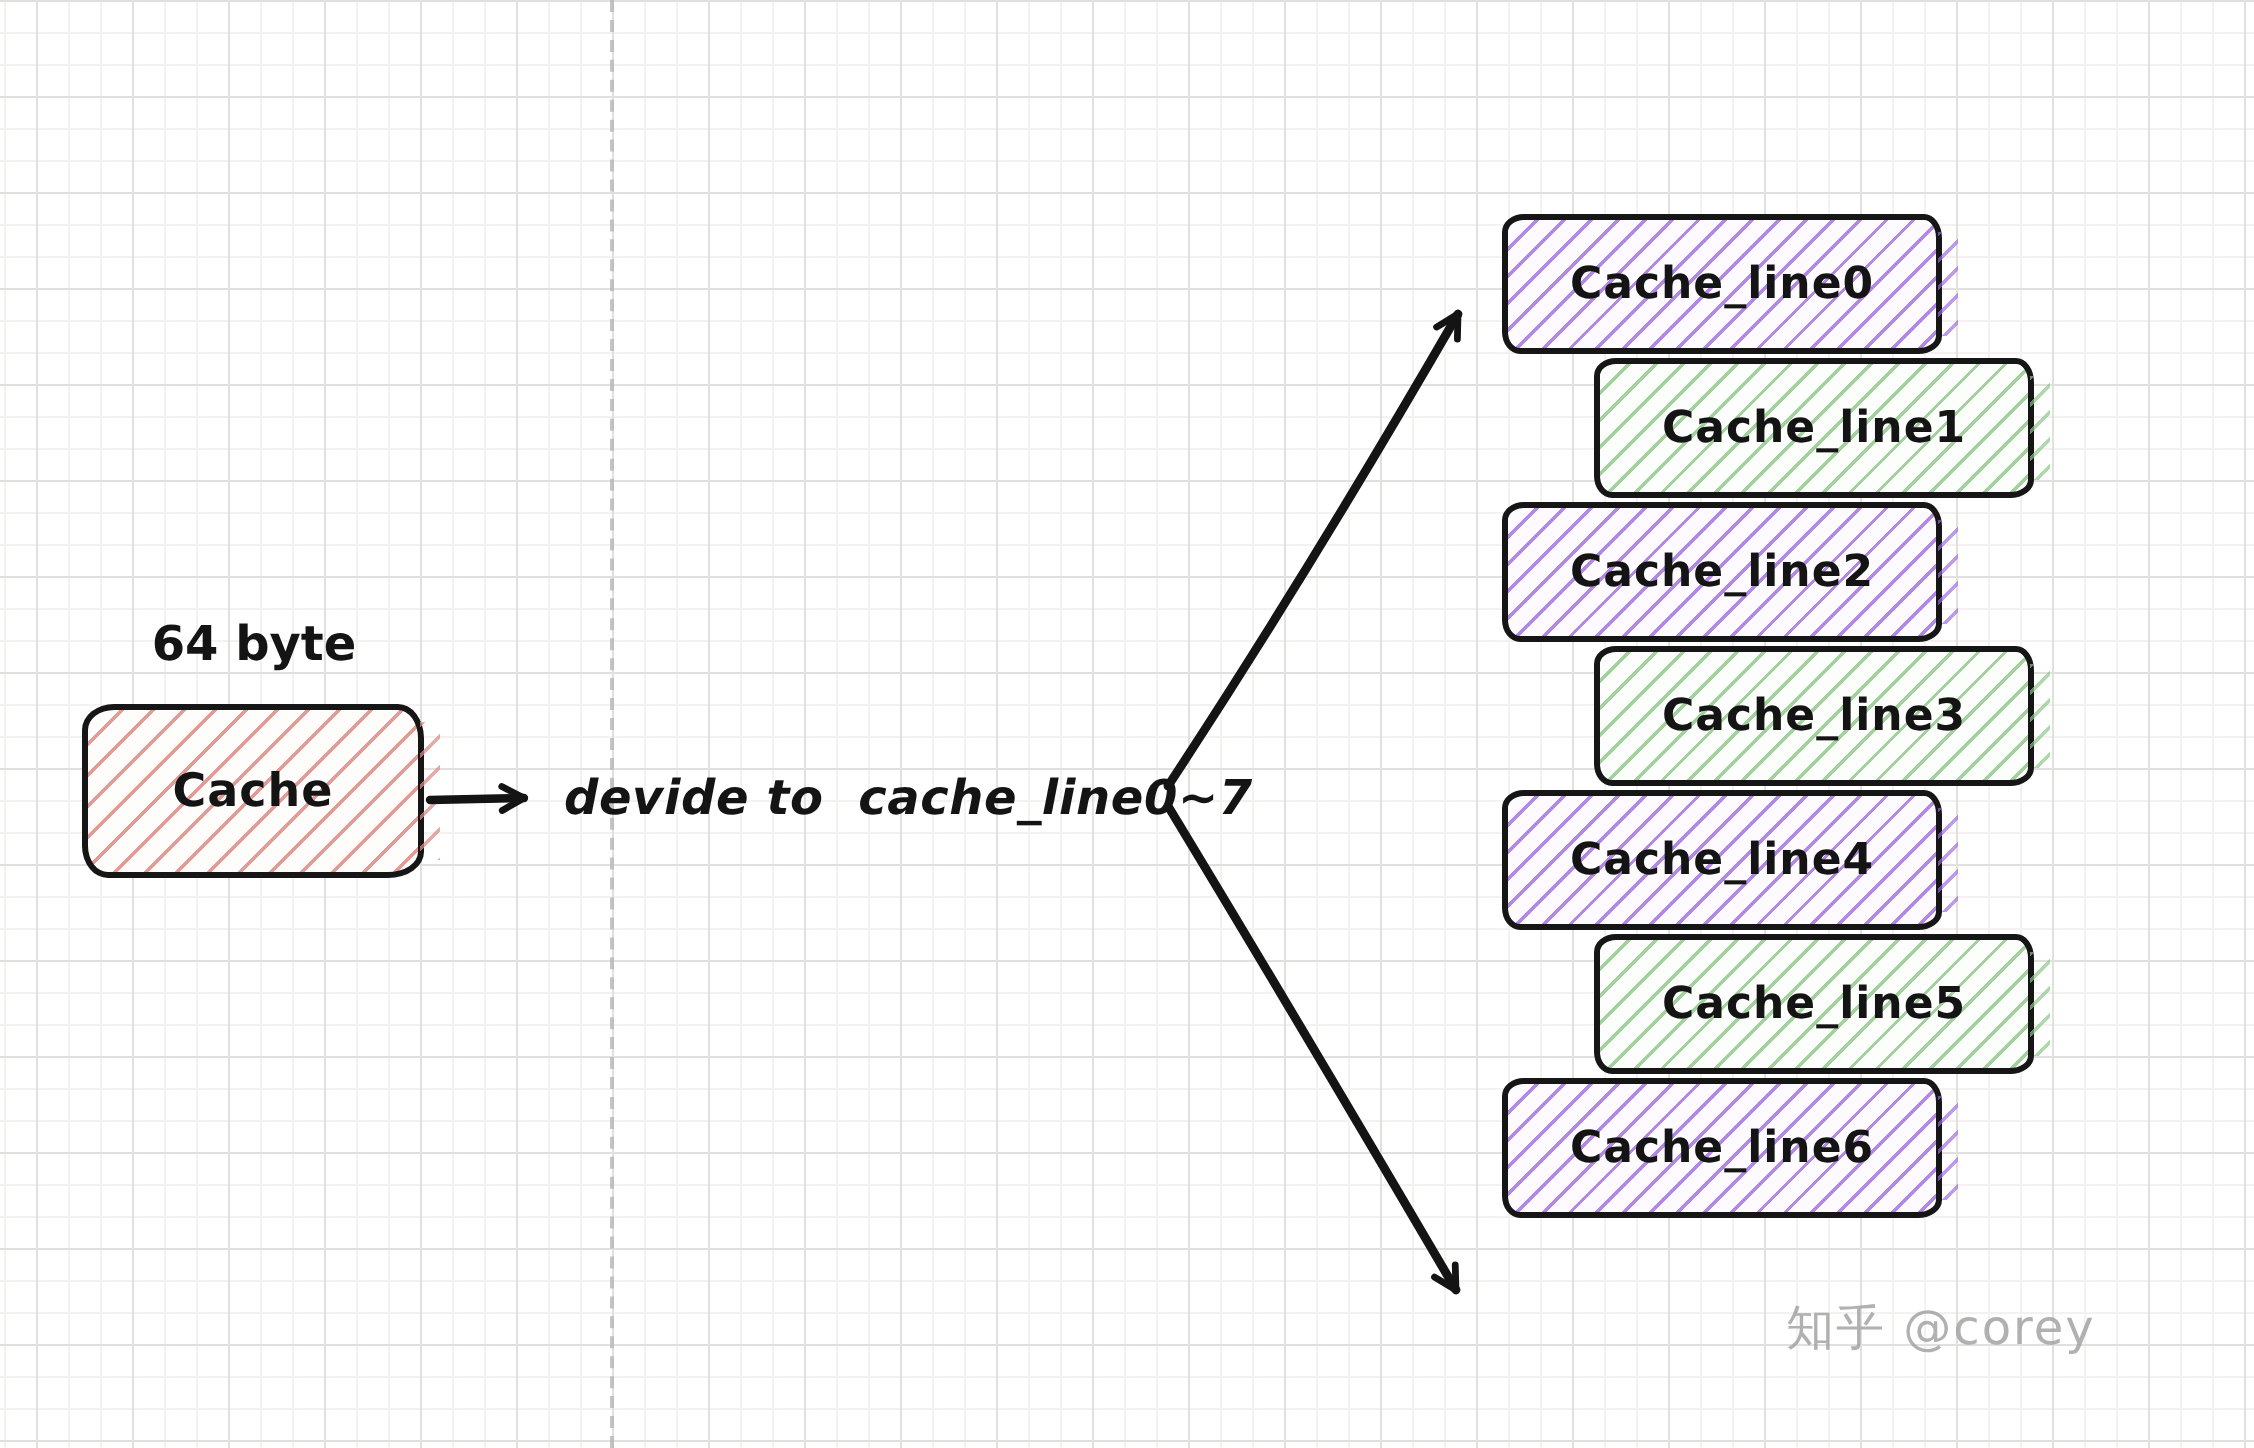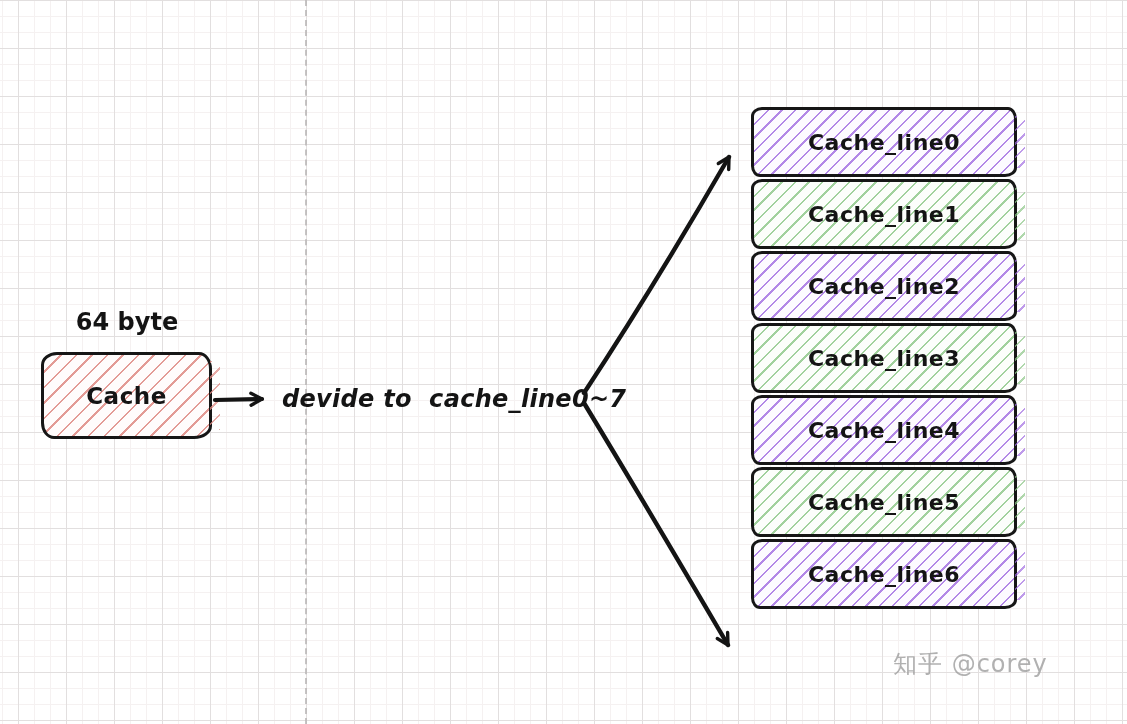--- a/index.html
+++ b/index.html
@@ -43,20 +43,21 @@
   }
   .hatch-purple {
     background-color: #fdfbff;
     background-image: repeating-linear-gradient(135deg,
       rgba(158,104,224,.78) 0 1.7px, transparent 1.7px 9.5px);
   }
   .hatch-green {
     background-color: #fcfefb;
     background-image: repeating-linear-gradient(135deg,
       rgba(139,198,134,.8) 0 1.7px, transparent 1.7px 9.5px);
+    margin-left: 46px;
   }
 
   
   .overshoot::after {
     content: "";
     position: absolute;
     right: -11px; top: 6px; bottom: 6px;
     width: 10px;
     background-image: inherit;
     opacity: .85;
@@ -77,21 +78,21 @@
   }
 
   
   #stack {
     position: absolute;
     left: 751px; top: 107px;
     width: 254px;
   }
   .row {
     position: relative;
-    width: 266px; height: 70px;
+    width: 220px; height: 70px;
     margin-bottom: 2px;
     border: 3.5px solid #161616;
     border-radius: 11px 9px 12px 9px / 9px 12px 9px 11px;
     display: flex;
     align-items: center;
     justify-content: center;
   }
   .row-label {
     font-weight: 700;
     font-size: 22px;

